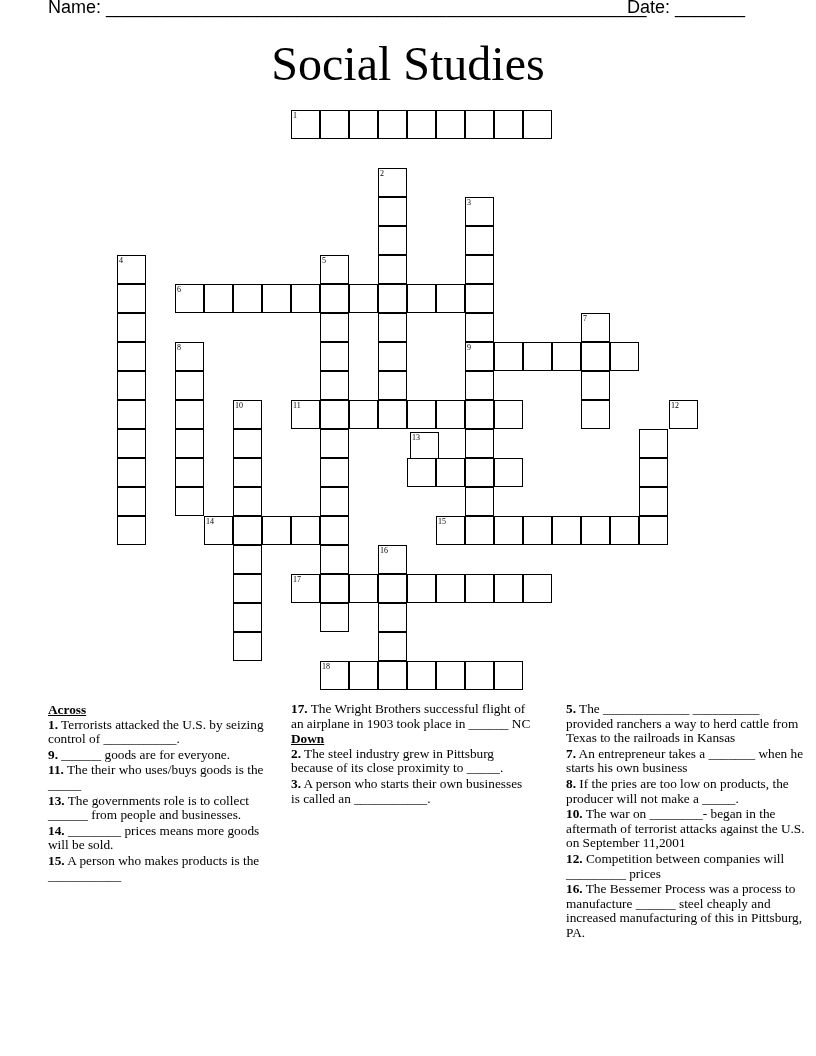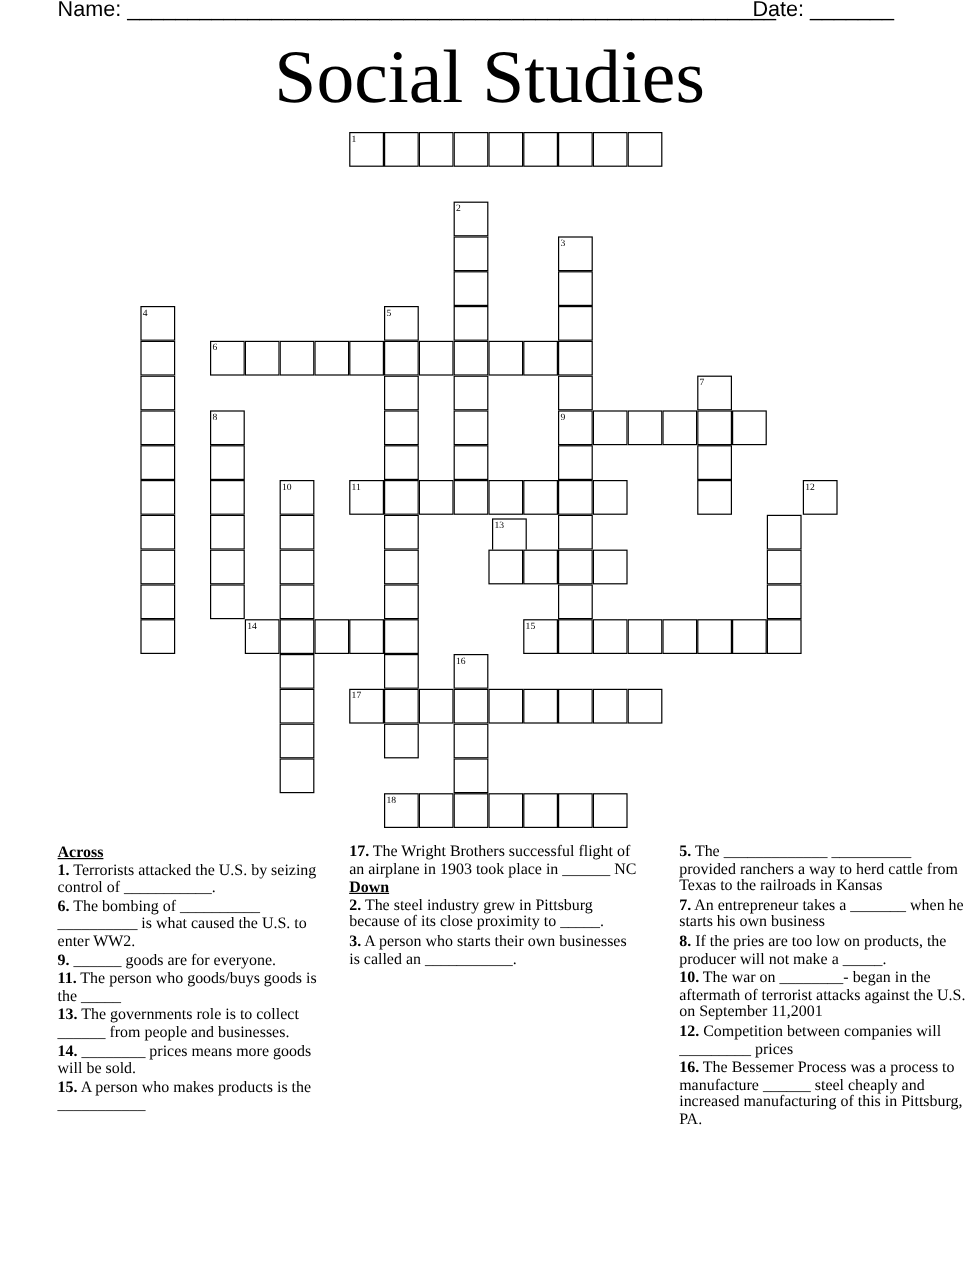--- a/index.html
+++ b/index.html
@@ -1,21 +1,21 @@
 <!DOCTYPE html>
 <html><head>
 <meta charset="utf-8">
 <style>
   html, body { margin:0; padding:0; background:#ffffff; }
   body { width:816px; height:1056px; position:relative; overflow:hidden; color:#000; }
   .hdr { position:absolute; top:-3px; font-family:"Liberation Sans", sans-serif; font-size:18px; white-space:pre; }
   #name-label { left:48px; }
   #date-label { left:627px; }
   #title { position:absolute; top:34px; left:0; width:816px; text-align:center;
-           font-family:"Liberation Serif", serif; font-size:63px; line-height:60px; }
+           font-family:"Liberation Serif", serif; font-size:48px; line-height:60px; }
   #grid { position:absolute; left:0; top:0; width:816px; height:700px; }
   .cell { position:absolute; width:29px; height:29px; box-sizing:border-box;
           border:1.5px solid #000; background:#fff; }
   .num { position:absolute; left:1px; top:0px; font-family:"Liberation Serif", serif;
          font-size:8px; line-height:9px; color:#000; }
   .col { position:absolute; top:702px; font-family:"Liberation Serif", serif; font-size:13.3px; line-height:14.6px; }
   #col1 { left:48px; width:235px; }
   #col2 { left:291px; width:240px; }
   #col3 { left:533px; width:240px;margin-left:33px; }
   .sec { font-weight:bold; text-decoration:underline; display:block; margin-top:1px; }
@@ -189,23 +189,22 @@
     <div class="cell" style="left: 349px; top: 661px;"></div>
     <div class="cell" style="left: 407px; top: 661px;"></div>
     <div class="cell" style="left: 436px; top: 661px;"></div>
     <div class="cell" style="left: 465px; top: 661px;"></div>
     <div class="cell" style="left: 494px; top: 661px;"></div>
   </div>
 
 <div id="col1" class="col">
   <span class="sec">Across</span>
   <span class="clue"><b>1.</b><span> Terrorists attacked the U.S. by seizing control of ___________.</span></span>
-  <span class="clue"><b>6.</b><span> The bombing of __________ __________ is what caused the U.S. to enter WW2.</span></span>
   <span class="clue"><b>9.</b><span> ______ goods are for everyone.</span></span>
-  <span class="clue"><b>11.</b><span> The person who goods/buys goods is the _____</span></span>
+  <span class="clue"><b>11.</b><span> The their who uses/buys goods is the _____</span></span>
   <span class="clue"><b>13.</b><span> The governments role is to collect ______ from people and businesses.</span></span>
   <span class="clue"><b>14.</b><span> ________ prices means more goods will be sold.</span></span>
   <span class="clue"><b>15.</b><span> A person who makes products is the ___________</span></span>
 </div>
 
 <div id="col2" class="col">
   <span class="clue"><b>17.</b><span> The Wright Brothers successful flight of an airplane in 1903 took place in ______ NC</span></span>
   <span class="sec">Down</span>
   <span class="clue"><b>2.</b><span> The steel industry grew in Pittsburg because of its close proximity to _____.</span></span>
   <span class="clue"><b>3.</b><span> A person who starts their own businesses is called an ___________.</span></span>

